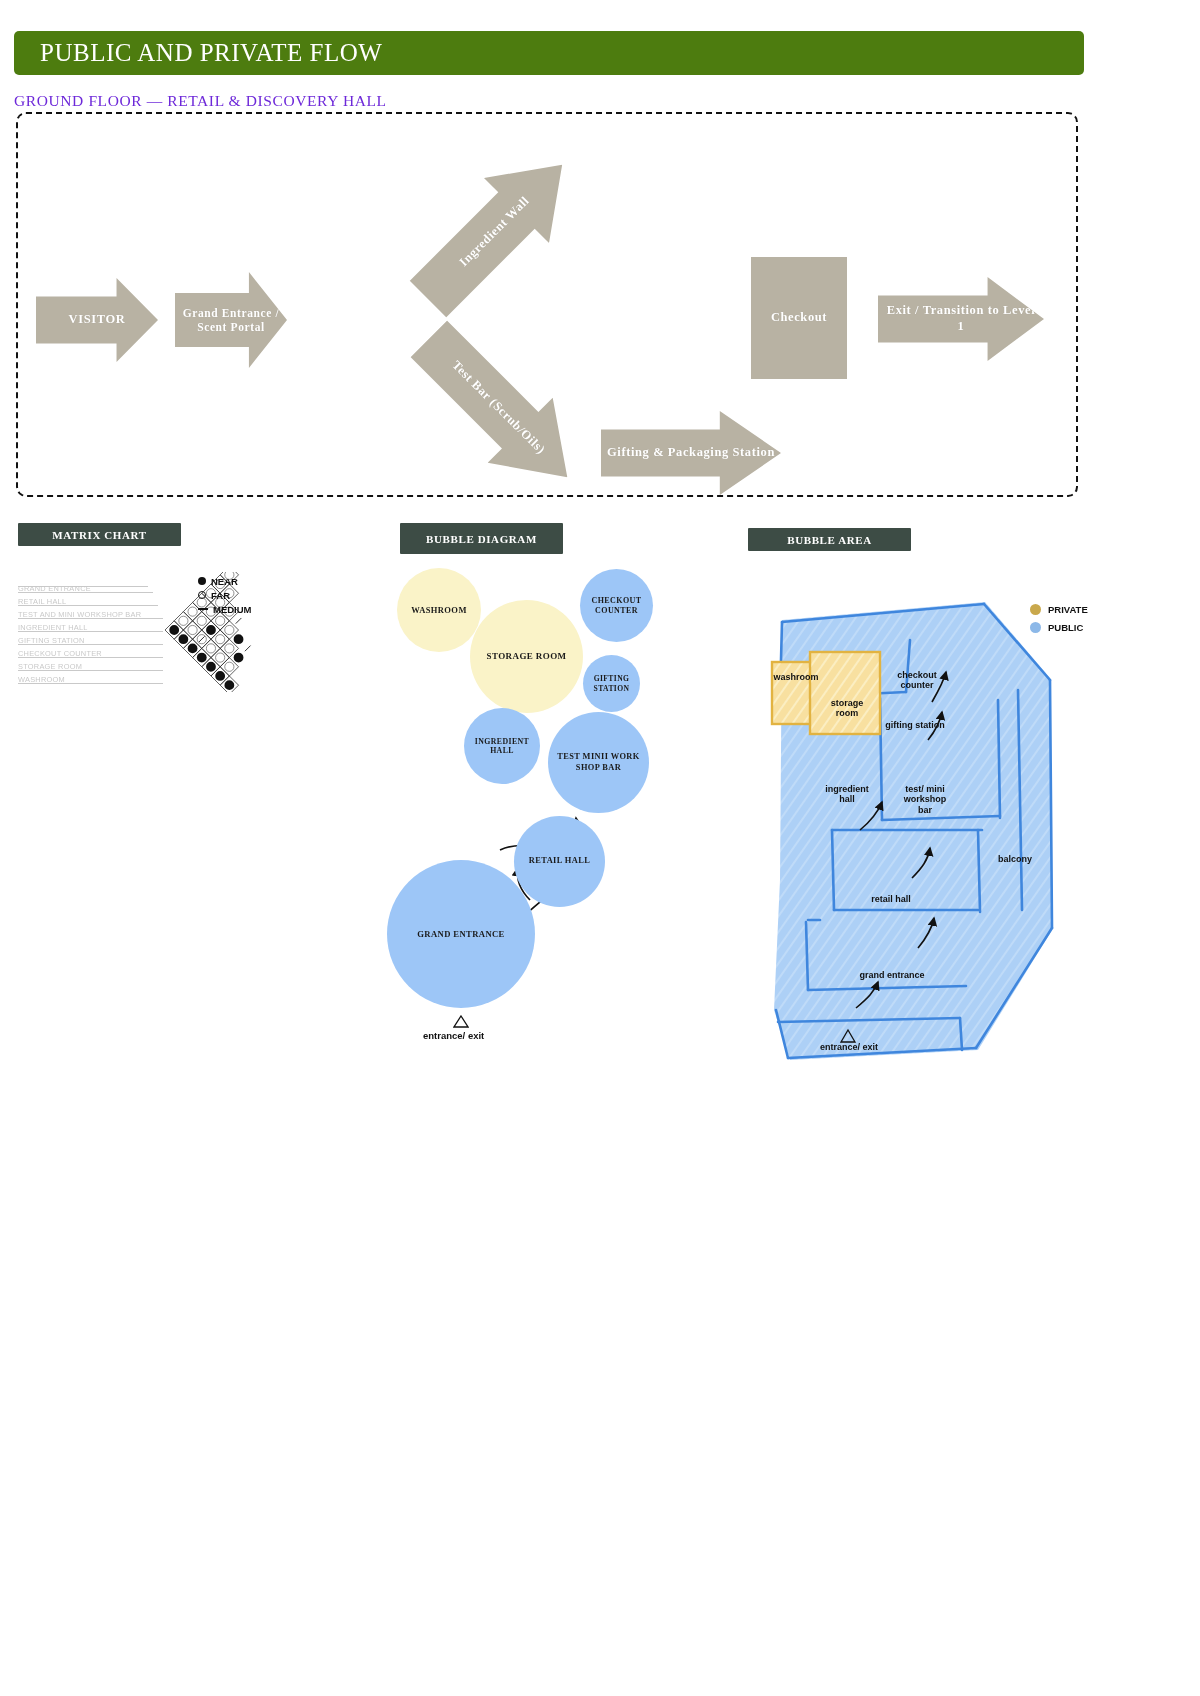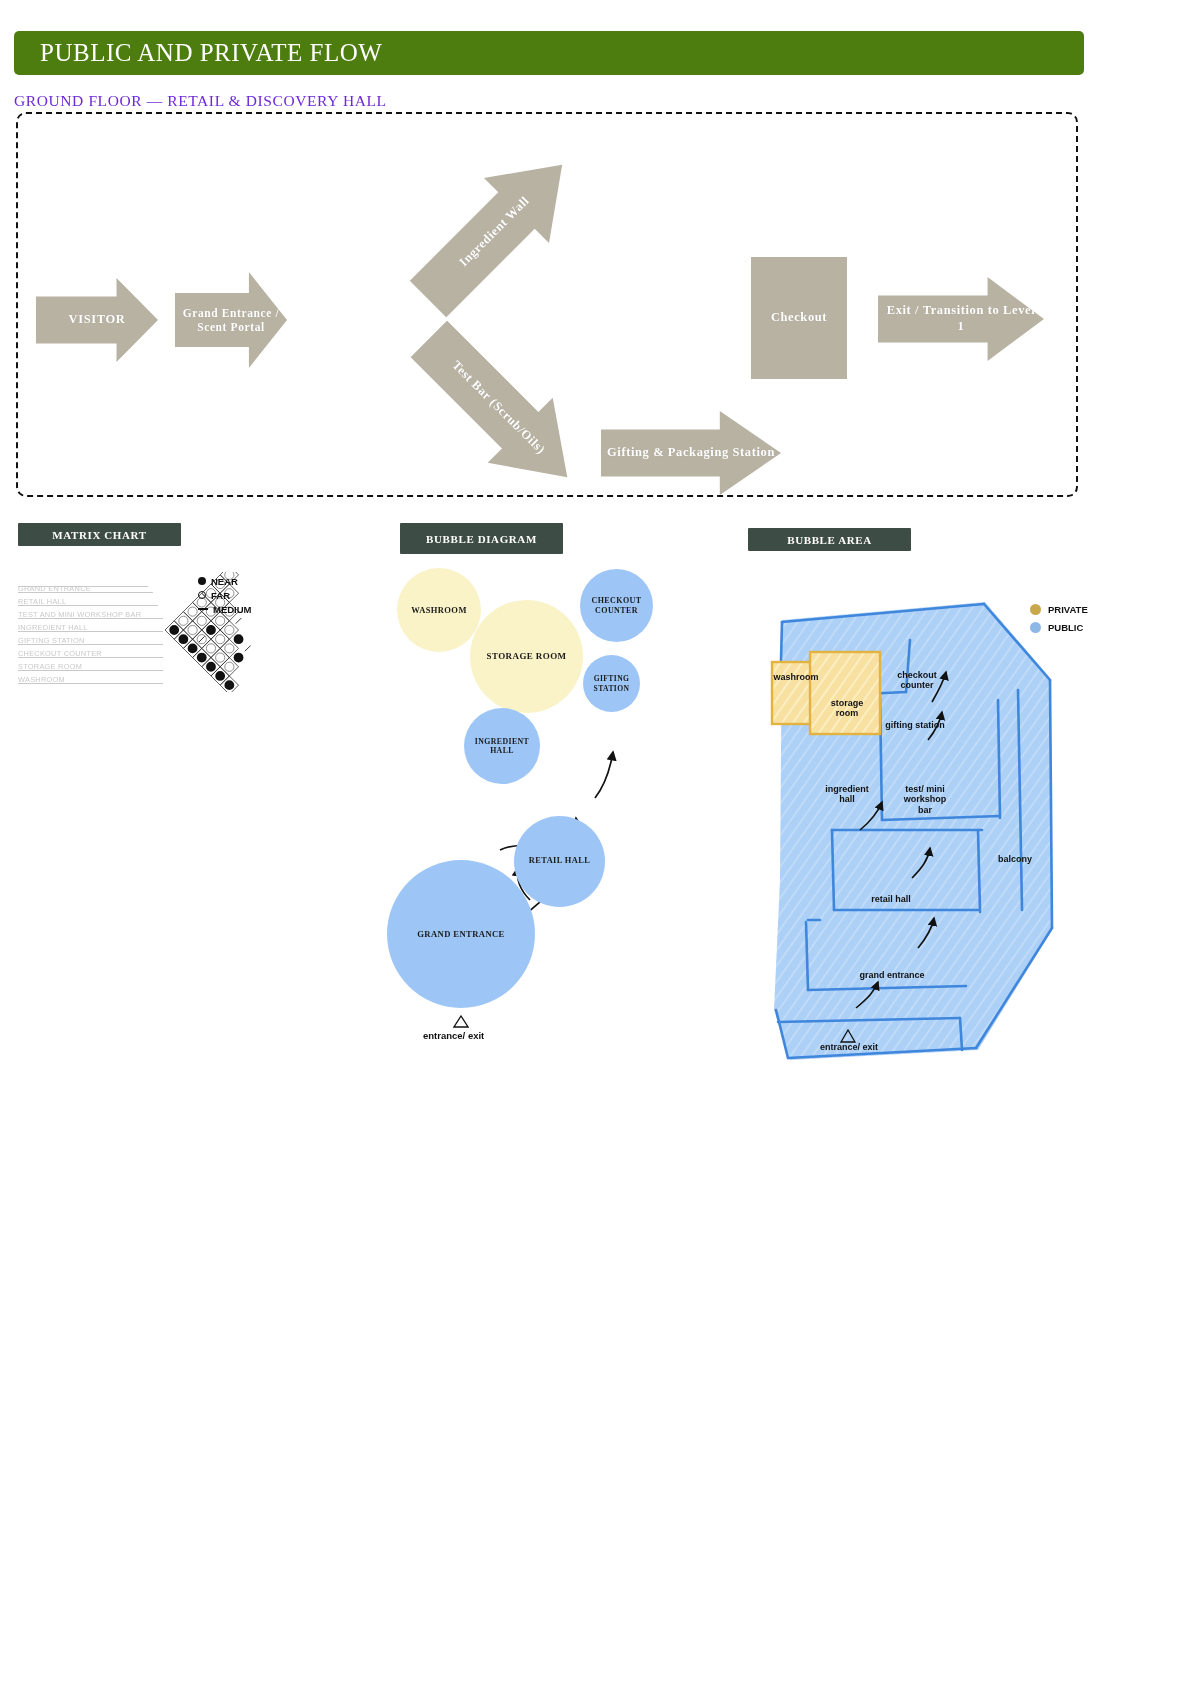--- a/index.html
+++ b/index.html
@@ -305,20 +305,23 @@
   </div>
 
   <div class="bub public" style="left:203px; top:95px; width:57px; height:57px; font-size:7.6px;">
     <span>GIFTING STATION</span>
   </div>
 
   <div class="bub public" style="left:84px; top:148px; width:76px; height:76px; font-size:7.8px;">
     <span>INGREDIENT HALL</span>
   </div>
 
+  <div class="bub public" style="left:168px; top:152px; width:101px; height:101px; font-size:8.4px;">
+    <span>TEST MINII WORK SHOP BAR</span>
+  </div>
 
   <div class="bub public" style="left:134px; top:256px; width:91px; height:91px; font-size:8.4px;">
     <span>RETAIL HALL</span>
   </div>
 
   <div class="bub public" style="left:7px; top:300px; width:148px; height:148px; font-size:8.6px;">
     <span>GRAND ENTRANCE</span>
   </div>
 
   <svg width="16" height="13" style="position:absolute; left:73px; top:455px;">

